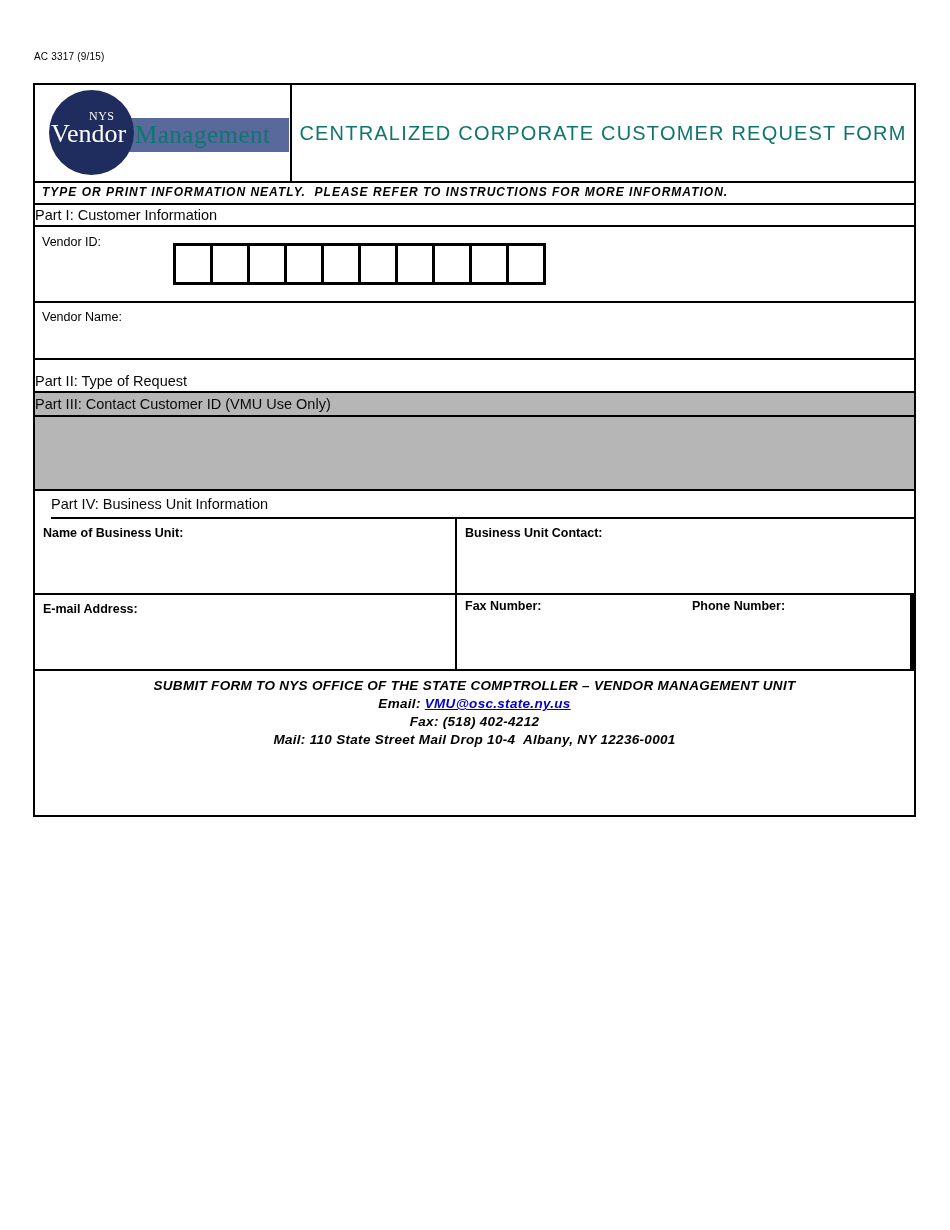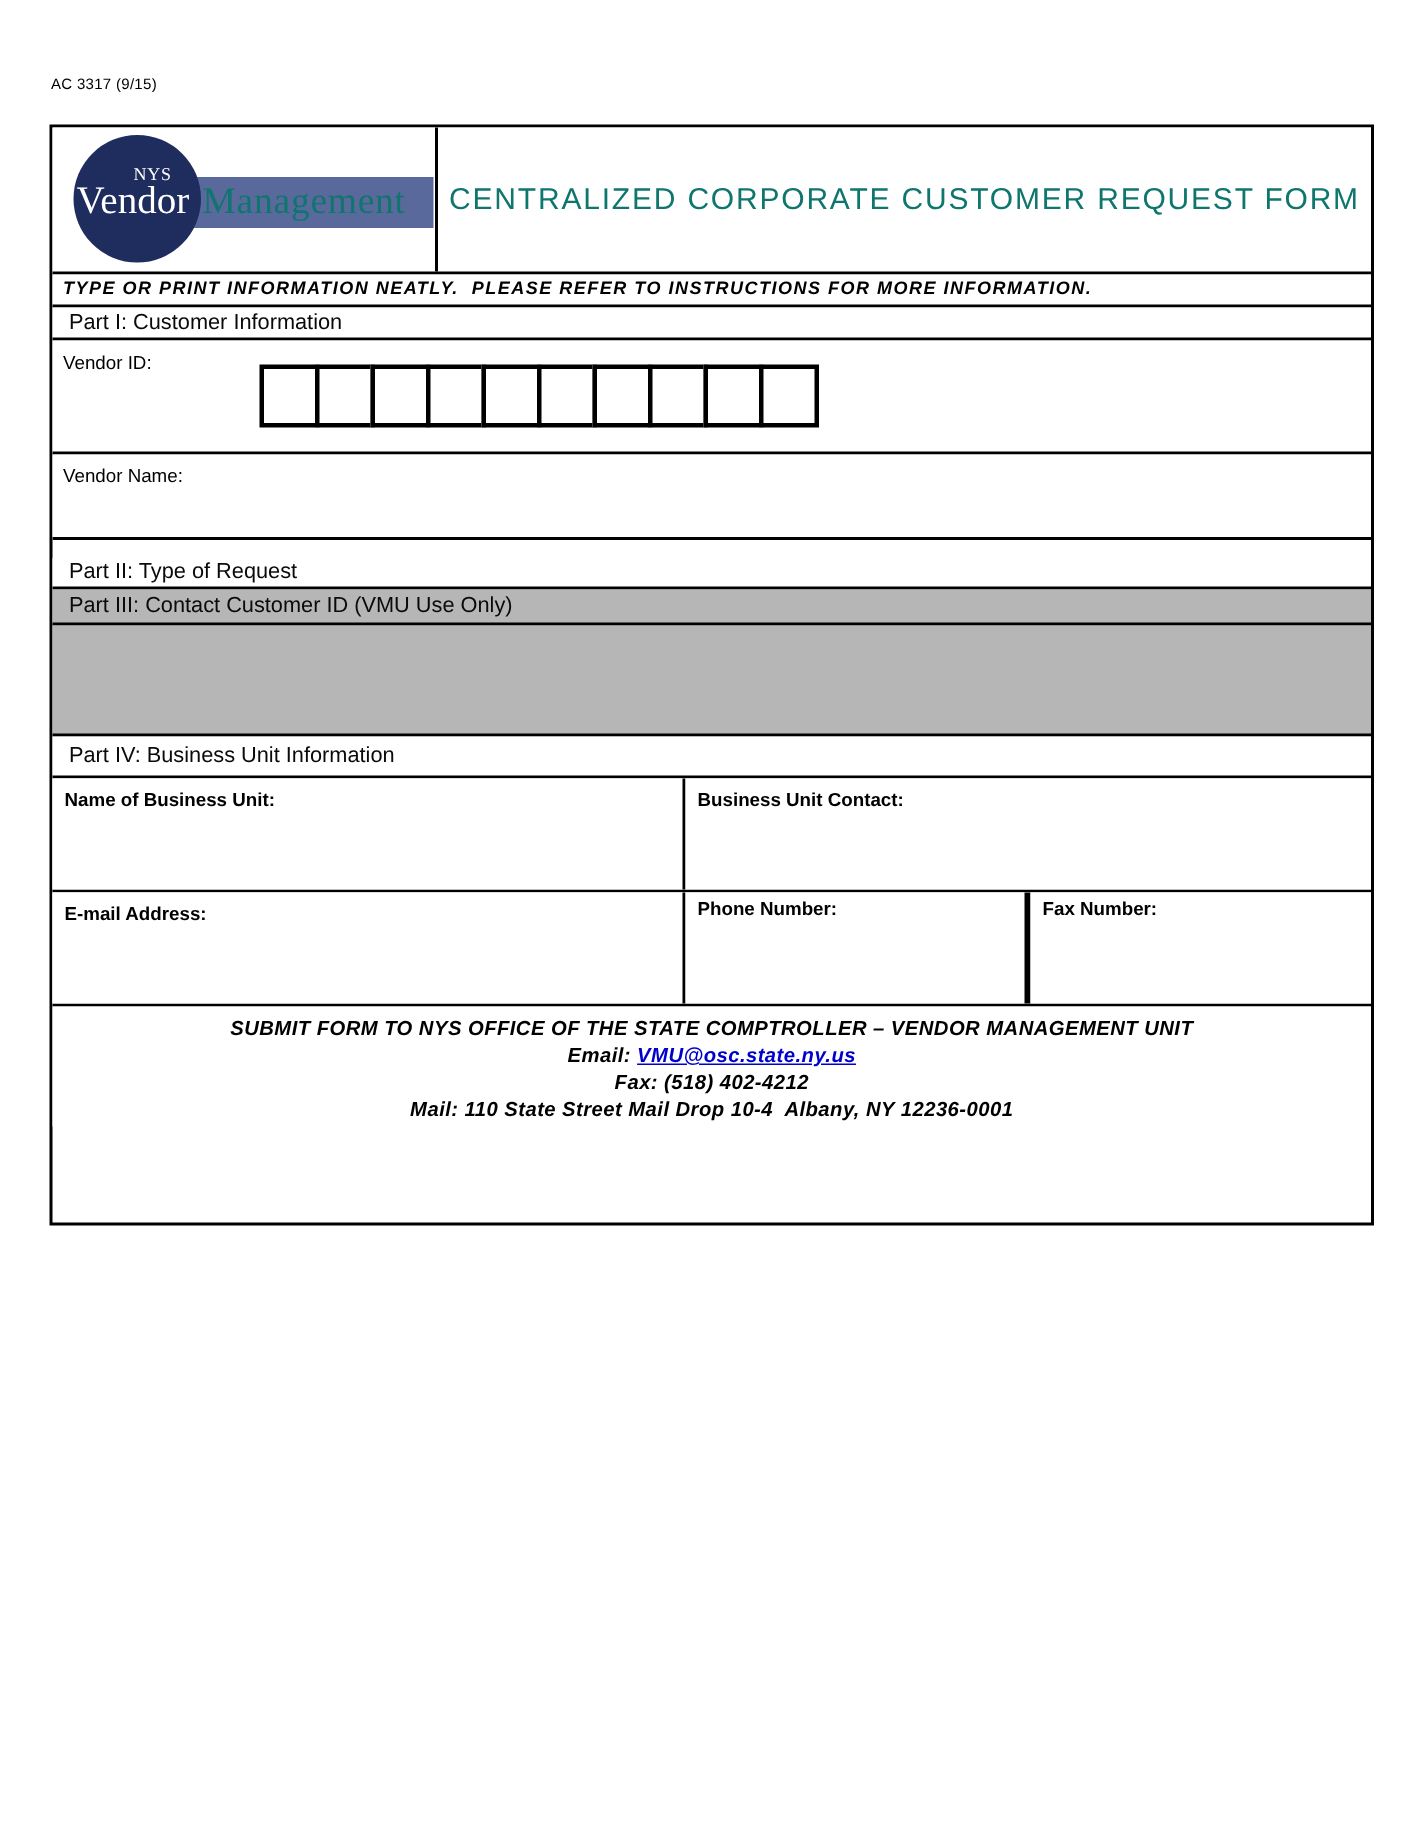--- a/index.html
+++ b/index.html
@@ -29,25 +29,25 @@
   .logo-circle{position:absolute;left:14px;top:5px;width:85px;height:85px;border-radius:50%;background:var(--logo-navy);z-index:2;}
   .logo-nys{position:absolute;left:54px;top:24px;z-index:3;color:#fff;font-family:"Liberation Serif",serif;font-size:12px;letter-spacing:.5px;}
   .logo-vendor{position:absolute;left:16px;top:34px;z-index:3;color:#fff;font-family:"Liberation Serif",serif;font-size:26px;}
   .logo-mgmt{position:absolute;left:100px;top:36px;z-index:3;color:#0f766e;font-family:"Liberation Serif",serif;font-size:25px;letter-spacing:.5px;}
   .title-cell{flex:1;display:flex;align-items:center;justify-content:center;
     font-size:20px;letter-spacing:1.2px;color:#0f766e;}
 
   
   .instruction-row{height:22px;font-style:italic;font-weight:600;font-size:12px;
     letter-spacing:1px;line-height:19px;padding-left:7px;}
-  .part-bar{font-size:14.5px;padding-left:11px;color:#0a0a0a;}
+  .part-bar{font-size:14.5px;color:#0a0a0a;}
   .p1-bar{height:22px;line-height:20px;}
   .p2-bar{height:21px;line-height:19px;margin-top:12px;}
   .p3-bar{height:24px;line-height:22px;background:var(--section-gray);}
-  .p4-bar{height:28px;line-height:26px;}
+  .p4-bar{height:28px;line-height:26px;margin-left:16px;}
 
   
   .vendor-id-row{height:76px;}
   .abs-label{position:absolute;left:7px;top:8px;font-size:12.5px;}
   .idboxes{position:absolute;left:138px;top:16px;display:flex;}
   .idbox{width:40px;height:42px;border:3px solid var(--line);box-sizing:border-box;background:#fff;margin-left:-3px;}
   .idbox:first-child{margin-left:0;}
   .vendor-name-row{height:57px;}
 
   
@@ -126,25 +126,25 @@
       <span class="cell-label">Name of Business Unit:</span>
     </div>
     <div class="cell c-rest">
       <span class="cell-label">Business Unit Contact:</span>
     </div>
   </div>
   <div class="row p4-row">
     <div class="cell c-left">
       <span class="cell-label">E-mail Address:</span>
     </div>
+    <div class="cell c-rest">
+      <span class="cell-label" style="top:4px">Fax Number:</span>
+    </div>
     <div class="cell c-mid">
       <span class="cell-label" style="top:4px">Phone Number:</span>
-    </div>
-    <div class="cell c-rest">
-      <span class="cell-label" style="top:4px">Fax Number:</span>
     </div>
   </div>
 
   <div class="row footer-row">
     <div class="fline">SUBMIT FORM TO NYS OFFICE OF THE STATE COMPTROLLER – VENDOR MANAGEMENT UNIT</div>
     <div class="fline"><span>Email: </span><a href="#" class="email-link">VMU@osc.state.ny.us</a></div>
     <div class="fline">Fax: (518) 402-4212</div>
     <div class="fline">Mail: 110 State Street Mail Drop 10-4&nbsp; Albany, NY 12236-0001</div>
   </div>
 

